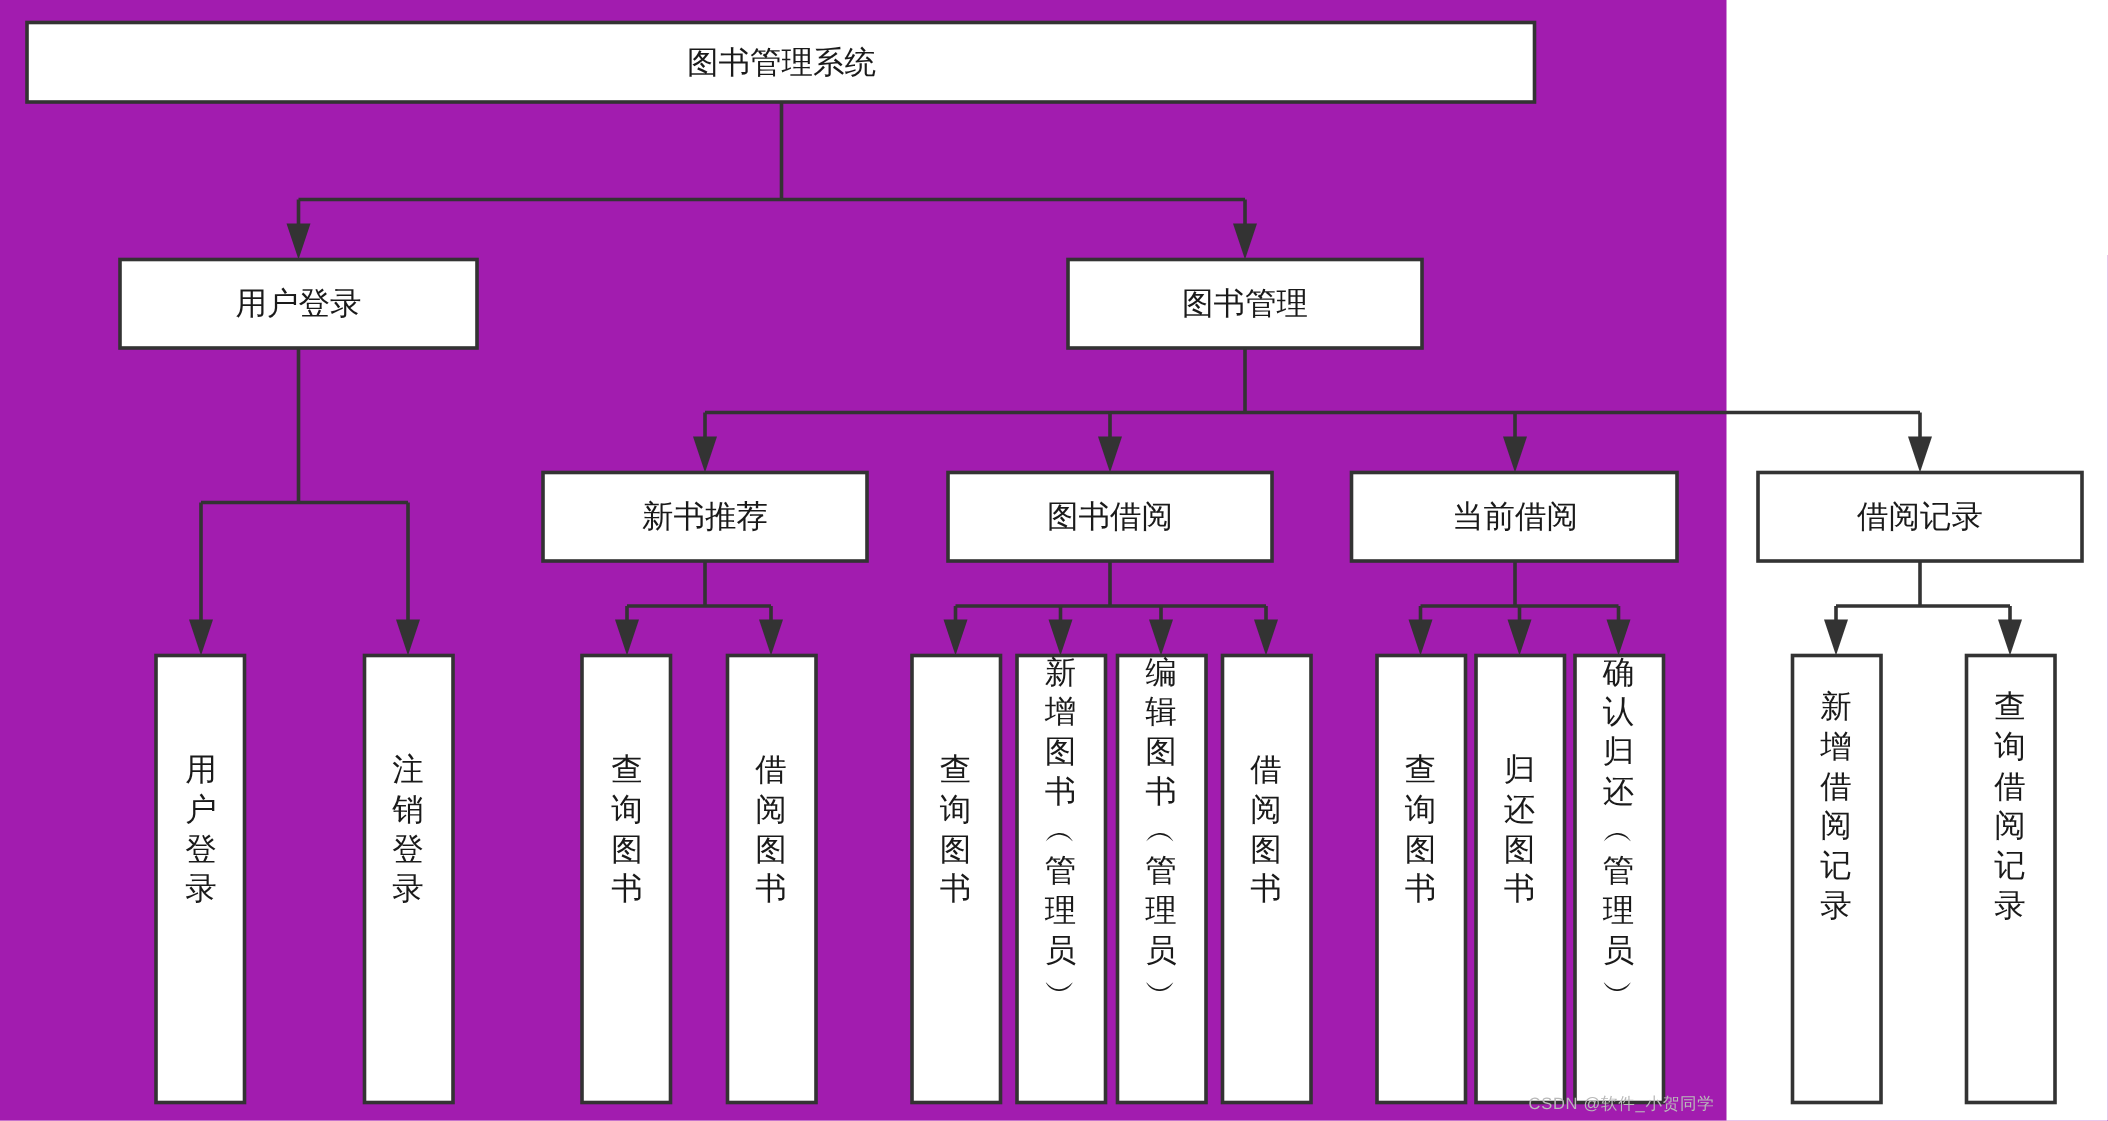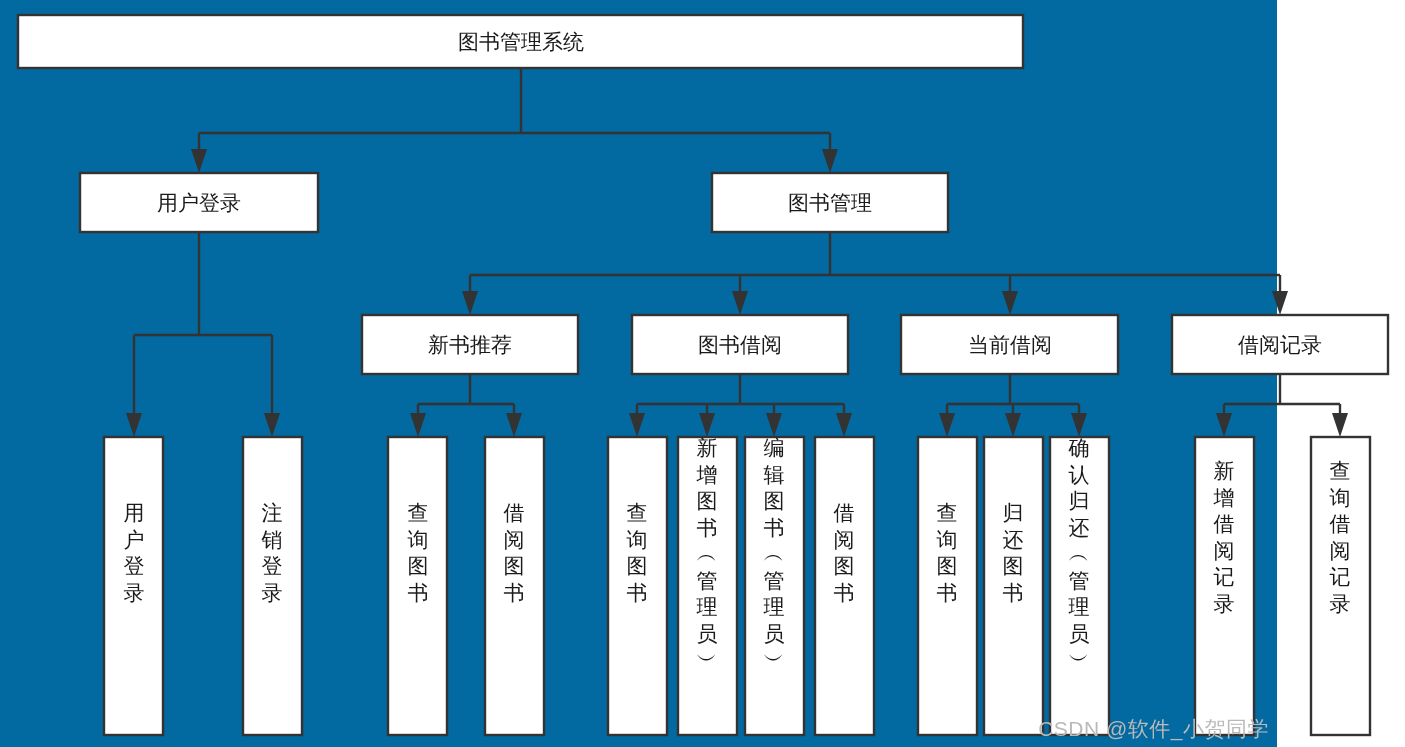--- a/index.html
+++ b/index.html
@@ -9,23 +9,23 @@
   }
   body {
     width: 1405px;
     height: 747px;
     font-family: "Liberation Sans", "DejaVu Sans", sans-serif;
     overflow: hidden;
     position: relative;
   }
   #diagram-root {
     position: relative;
-    width: 1277px;
+    width: 1151px;
     height: 747px;
-    background: #0369a1;
+    background: #a21caf;
   }
   svg#diagram-svg {
     position: absolute;
     left: 0;
     top: 0;
     width: 1405px;
     height: 747px;
   }
   .node-box {
     fill: #ffffff;
@@ -55,21 +55,21 @@
     font-size: 21px;
     fill: #1a1a1a;
     text-anchor: middle;
     white-space: pre;
   }
   .watermark {
     position: absolute;
     right: 8px;
     bottom: 4px;
     font-family: "Liberation Sans", "DejaVu Sans", sans-serif;
-    font-size: 21px;
+    font-size: 11px;
     color: #b9b9b9;
     letter-spacing: 0.5px;
     user-select: none;
     pointer-events: none;
   }
 </style>
 </head>
 <body>
 
 <div id="diagram-root">

